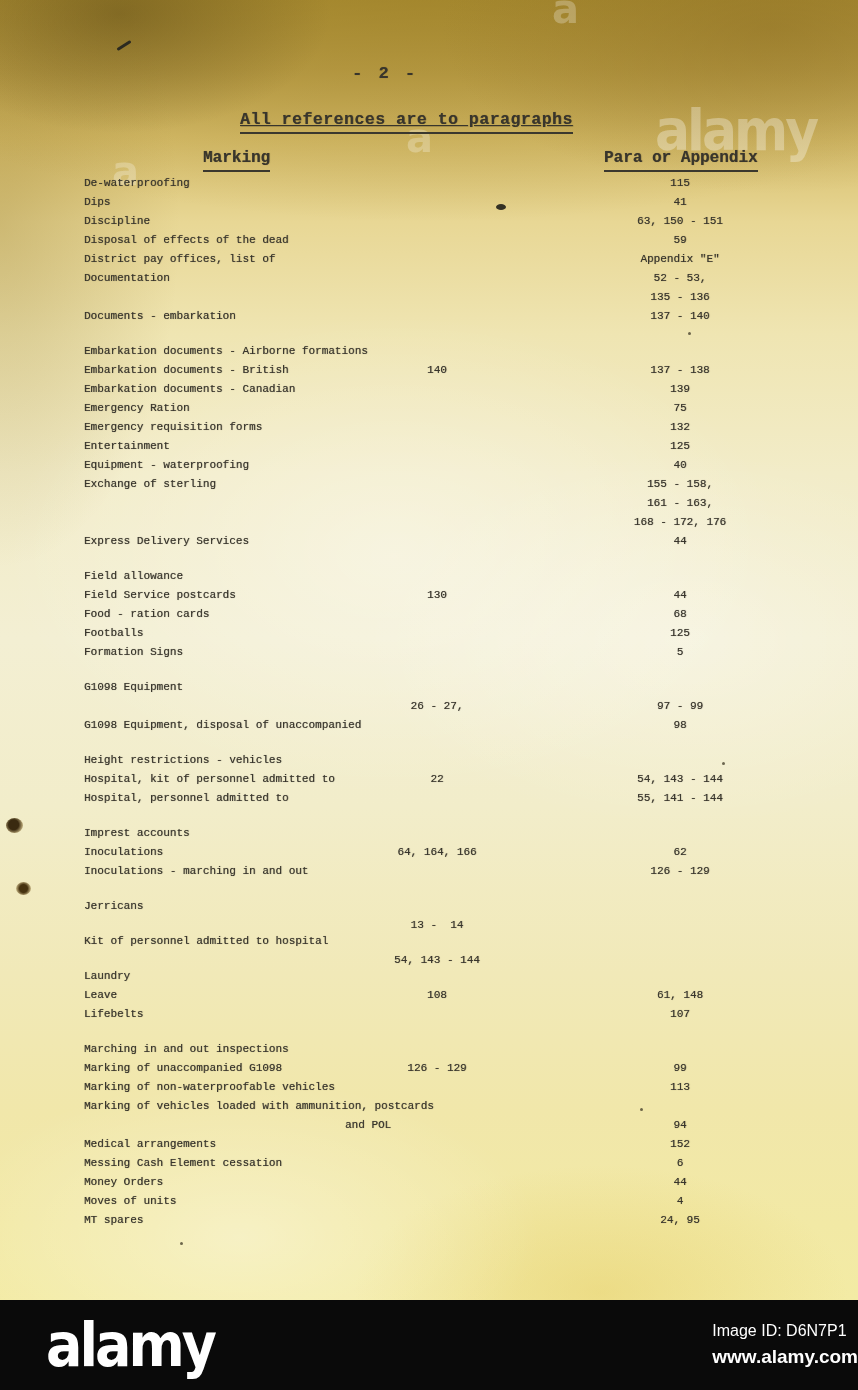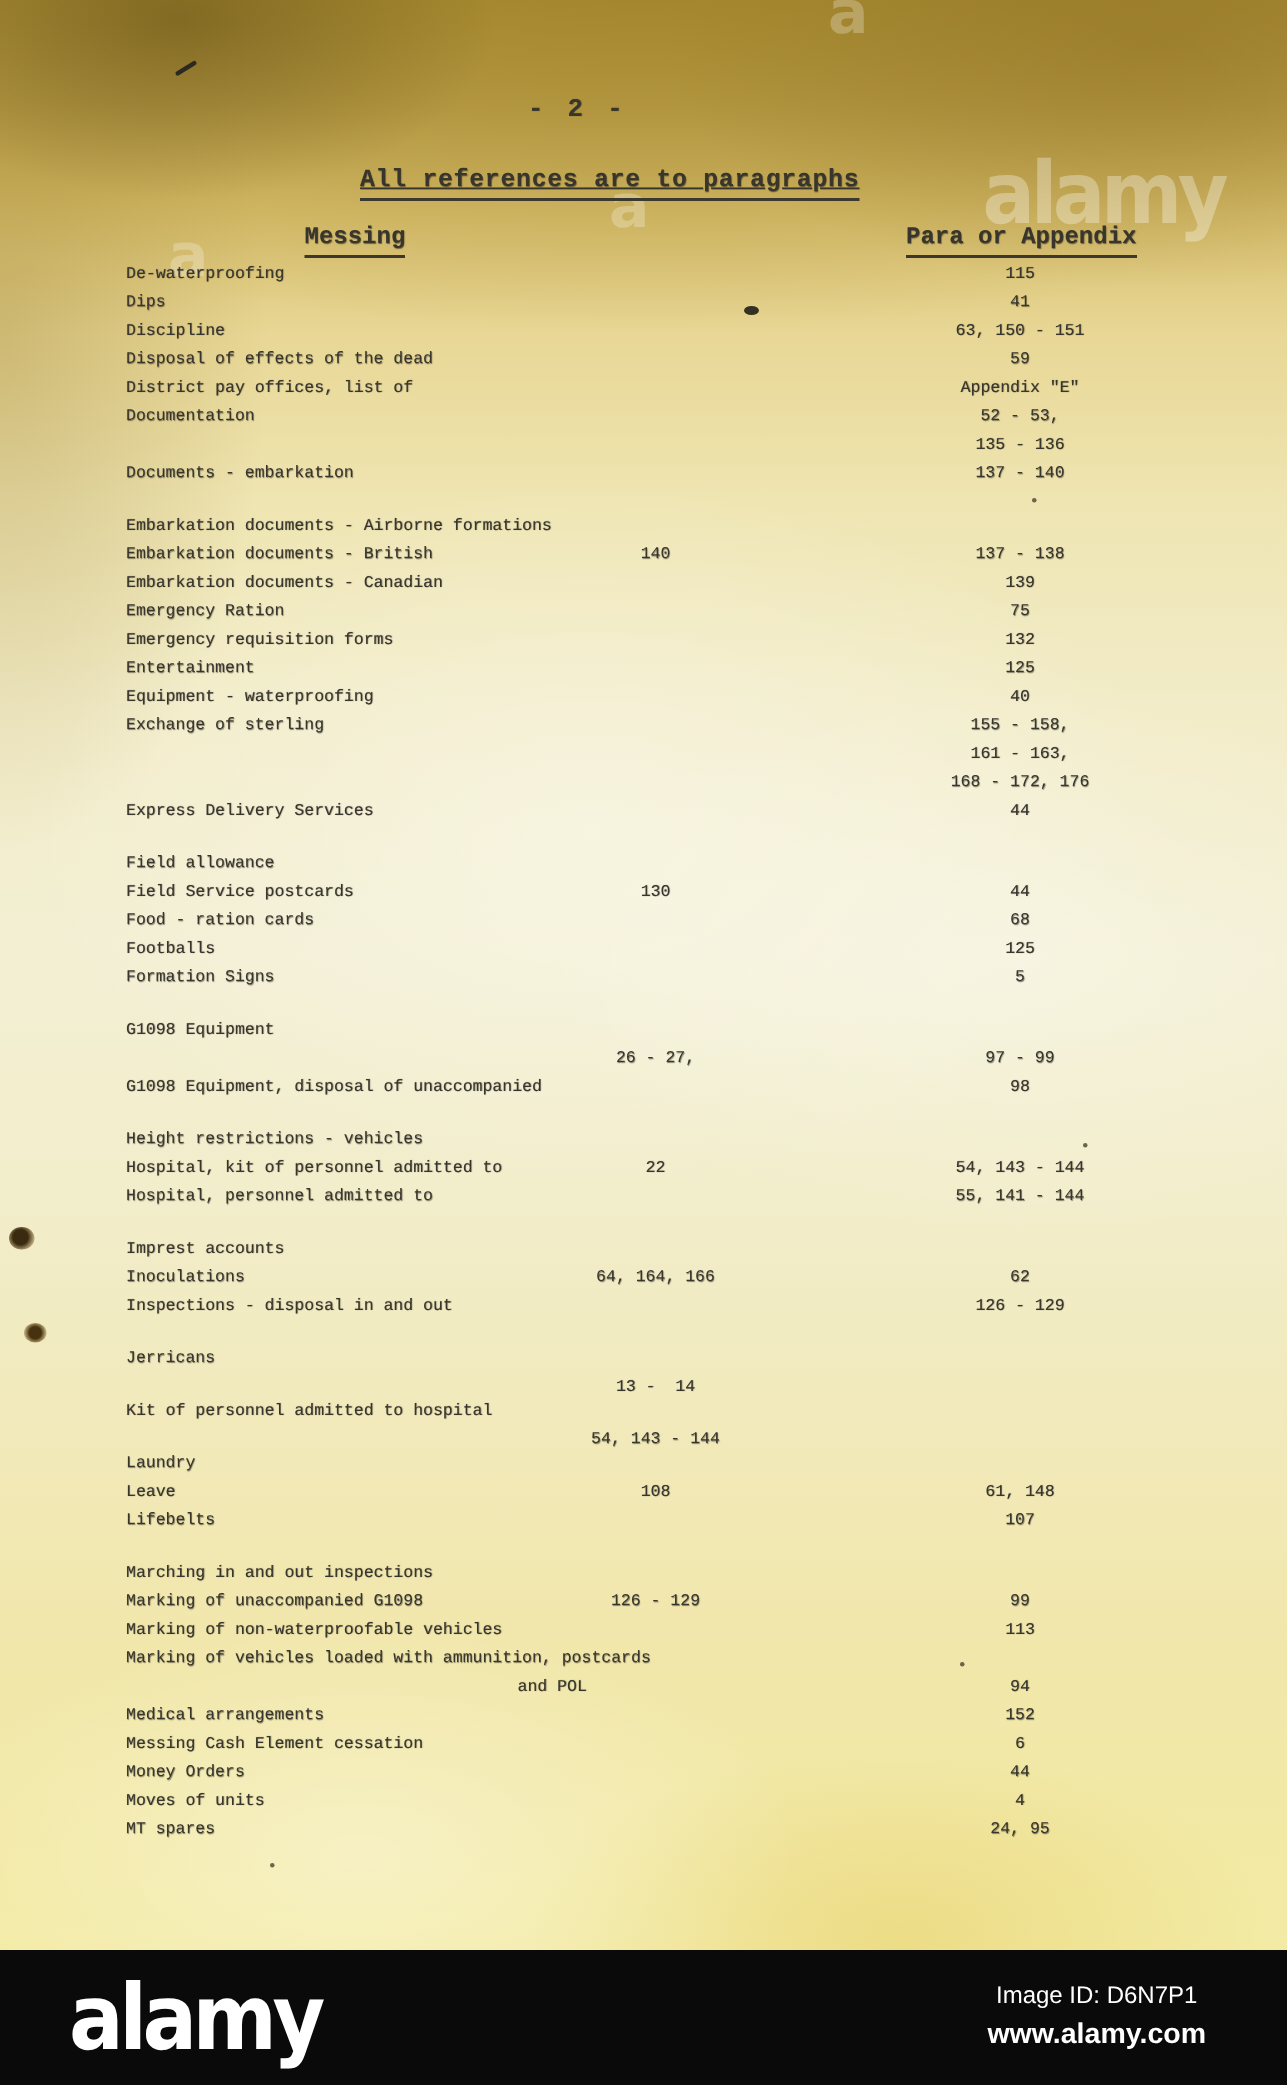--- a/index.html
+++ b/index.html
@@ -64,37 +64,37 @@
     position:absolute;left:0;bottom:0;width:858px;height:90px;
     background:#0a0a0a;color:#fff;
     display:flex;align-items:center;justify-content:space-between;
     font-family:"Liberation Sans","DejaVu Sans",sans-serif;
   }
   .alamy-bar .logo{
     margin-left:46px;font-size:54px;font-weight:bold;letter-spacing:-3px;
     font-family:"DejaVu Sans","Liberation Sans",sans-serif;
     transform:scaleY(1.12);transform-origin:center;
   }
-  .alamy-bar .meta{margin-right:54px;text-align:center;line-height:1.5;}
+  .alamy-bar .meta{text-align:left;line-height:1.5;}
   .alamy-bar .meta .id{font-size:16px;font-weight:normal;}
   .alamy-bar .meta .url{font-size:19px;font-weight:bold;}
 </style>
 </head>
 <body>
 
 <div class="stage">
 
   <div class="wm big" style="left:655px;top:100px;">alamy</div>
   <div class="wm small" style="left:406px;top:115px;">a</div>
   <div class="wm small" style="left:112px;top:148px;">a</div>
   <div class="wm small" style="left:552px;top:-14px;">a</div>
 
   <div class="pagenum ink">- 2 -</div>
   <div class="doc-title ink">All references are to paragraphs</div>
-  <div class="colhead subject ink">Messing</div>
+  <div class="colhead subject ink">Marking</div>
   <div class="colhead para ink">Para or Appendix</div>
 
   <div class="rows">
 
       <div class="row ink">
         <span class="subj">De-waterproofing</span>
         <span class="ref">115</span>
       </div>
 
       <div class="row ink">
@@ -246,21 +246,21 @@
         <span class="subj">Imprest accounts</span>
         <span class="ref">64, 164, 166</span>
       </div>
 
       <div class="row ink">
         <span class="subj">Inoculations</span>
         <span class="ref">62</span>
       </div>
 
       <div class="row ink">
-        <span class="subj">Inspections - disposal in and out</span>
+        <span class="subj">Inoculations - marching in and out</span>
         <span class="ref">126 - 129</span>
       </div>
 
       <div class="row ink gap">
         <span class="subj">Jerricans</span>
         <span class="ref">13 -  14</span>
       </div>
 
       <div class="row ink gap">
         <span class="subj">Kit of personnel admitted to hospital</span>

